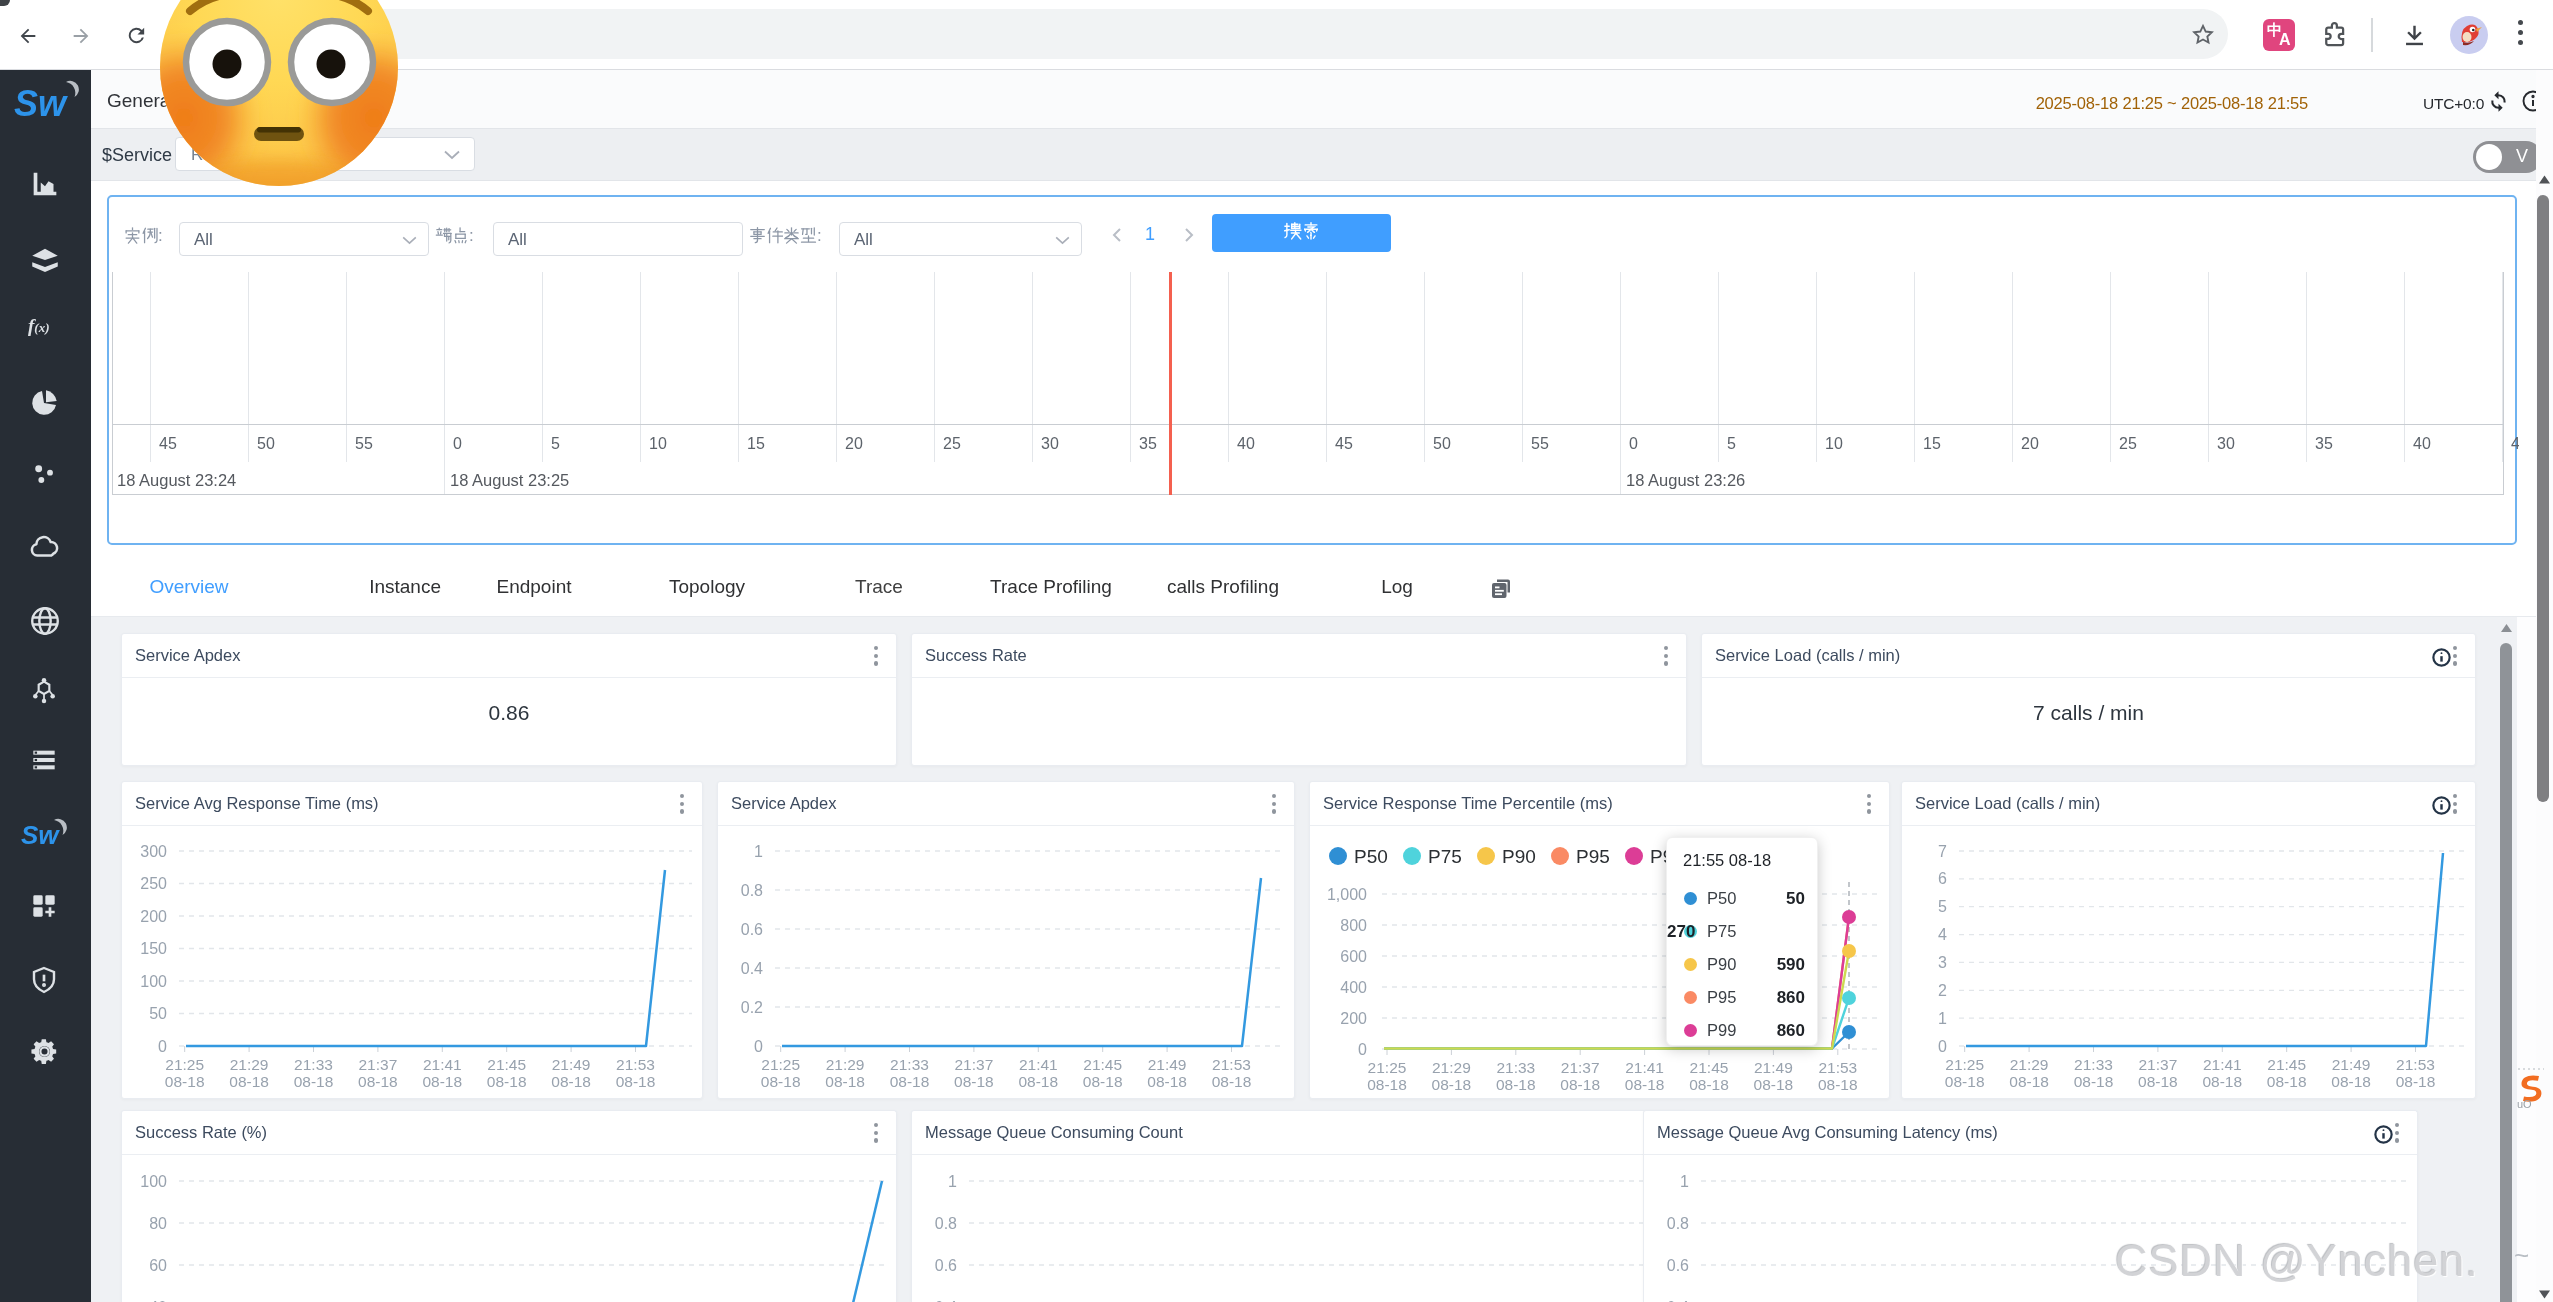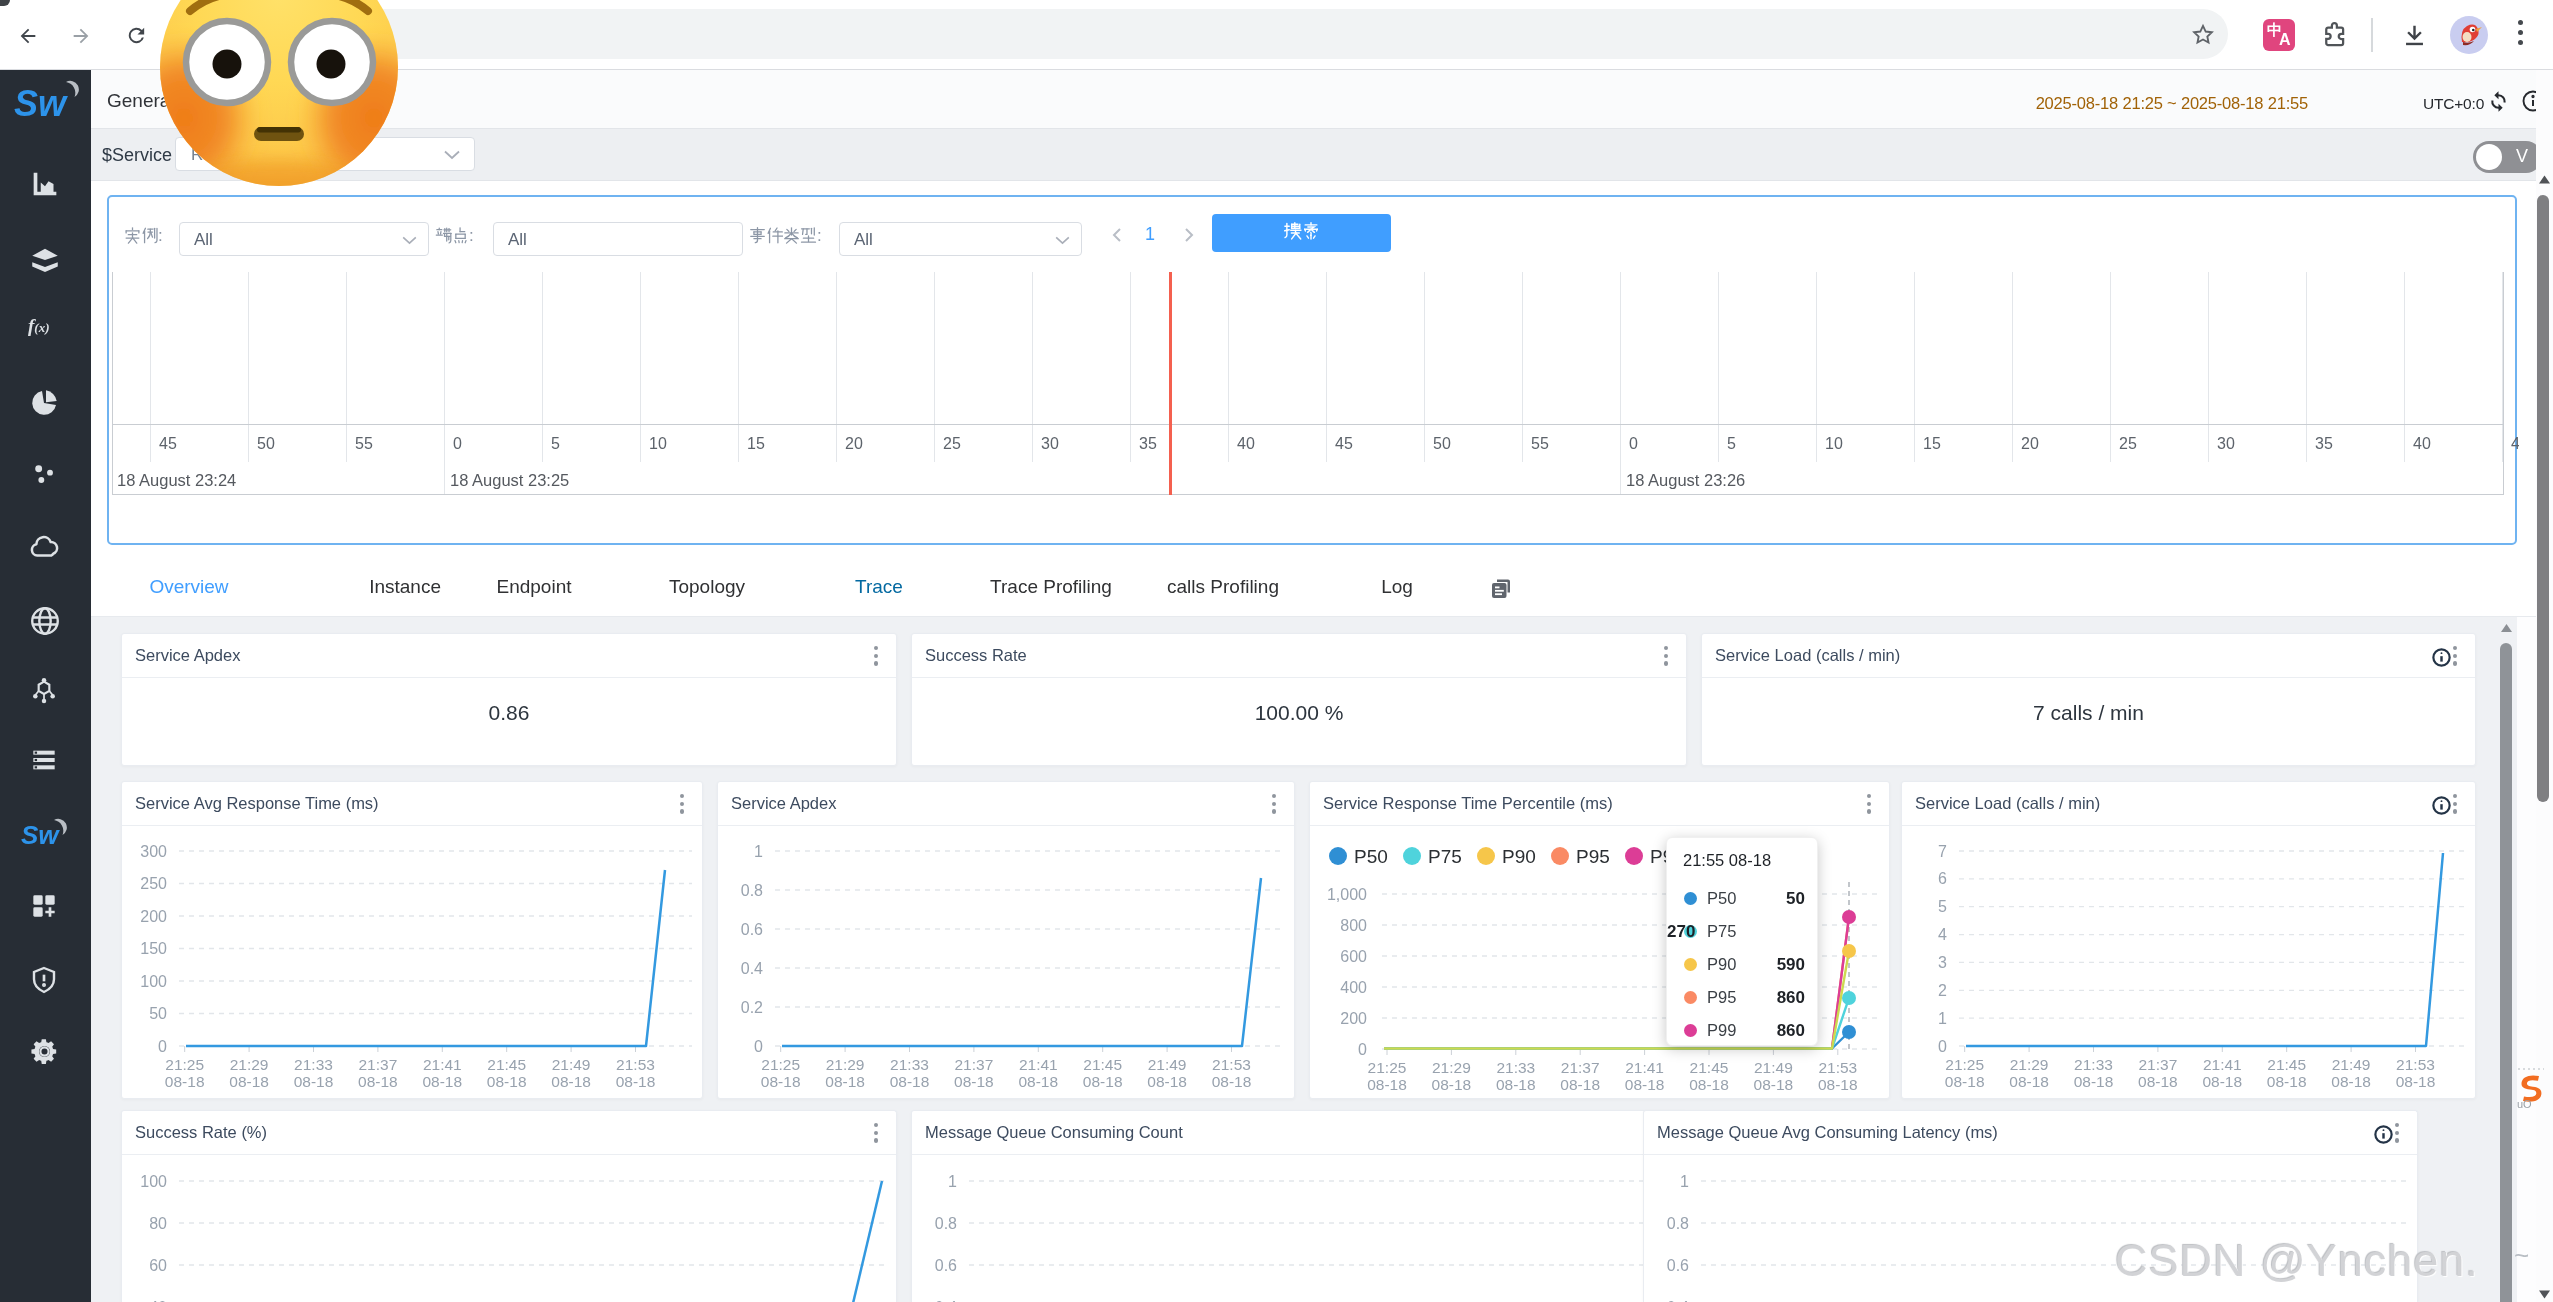--- a/index.html
+++ b/index.html
@@ -363,21 +363,21 @@
 <div class="abs" style="left:341px;top:274px;font-size:16.5px;color:#55595f">18 August 23:25</div>
 <div class="abs" style="left:1517px;top:274px;font-size:16.5px;color:#55595f">18 August 23:26</div>
 <div class="abs" style="left:2402px;top:238px;width:8px;overflow:hidden;font-size:16px;color:#5d636b">45</div>
 <div class="abs" style="left:1060px;top:75px;width:3px;height:223px;background:#f4604f"></div>
 </div>
 <div class="abs" style="left:91px;top:556px;width:2462px;height:61px;background:#fff;border-bottom:1px solid #e7eaee">
 <div class="abs" style="left:18px;top:20px;width:160px;text-align:center;font-size:19px;color:#409eff">Overview</div>
 <div class="abs" style="left:190px;top:20px;width:160px;text-align:right;font-size:19px;color:#303133">Instance</div>
 <div class="abs" style="left:363px;top:20px;width:160px;text-align:center;font-size:19px;color:#303133">Endpoint</div>
 <div class="abs" style="left:536px;top:20px;width:160px;text-align:center;font-size:19px;color:#303133">Topology</div>
-<div class="abs" style="left:708px;top:20px;width:160px;text-align:center;font-size:19px;color:#0369a1">Trace</div>
+<div class="abs" style="left:708px;top:20px;width:160px;text-align:center;font-size:19px;color:#404040">Trace</div>
 <div class="abs" style="left:880px;top:20px;width:160px;text-align:center;font-size:19px;color:#303133">Trace Profiling</div>
 <div class="abs" style="left:1052px;top:20px;width:160px;text-align:center;font-size:19px;color:#303133">calls Profiling</div>
 <div class="abs" style="left:1226px;top:20px;width:160px;text-align:center;font-size:19px;color:#303133">Log</div>
 <svg class="abs" style="left:1398px;top:20px" width="24" height="25" viewBox="0 0 24 24">
       <path d="M8 3h11a2 2 0 0 1 2 2v11h-2.5V5.5H8z" fill="#60656d"></path>
       <rect x="3" y="6.5" width="14.5" height="15" rx="2" fill="#60656d"></rect>
       <rect x="6" y="10" width="4.5" height="1.8" fill="#fff"></rect>
       <rect x="6" y="13.4" width="8.8" height="1.8" fill="#fff"></rect>
       <rect x="6" y="16.8" width="7" height="1.8" fill="#fff"></rect>
     </svg>
@@ -395,21 +395,20 @@
     <div class="abs" style="left:0;top:67px;width:100%;text-align:center;font-size:21px;color:#2d353e">0.86</div>
   </div>
 <div class="card" style="left:911px;top:633px;width:776px;height:133px">
     <div class="chead"></div>
     <div class="ctitle">Success Rate</div>
     <div class="kebab" style="left:752px;top:12px">
       <i></i>
       <i></i>
       <i></i>
     </div>
-    <div class="abs" style="left:0;top:67px;width:100%;text-align:center;font-size:21px;color:#2d353e">100.00 %</div>
   </div>
 <div class="card" style="left:1701px;top:633px;width:775px;height:133px">
     <div class="chead"></div>
     <div class="ctitle">Service Load (calls / min)</div>
     <svg class="abs" style="left:729px;top:13px" width="21" height="21" viewBox="0 0 24 24" fill="none" stroke="#243447" stroke-width="2.5">
       <circle cx="12" cy="12" r="9.3"></circle>
       <path d="M12 10.5v6.2" stroke-width="2.8"></path>
       <circle cx="12" cy="7" r="1.1" fill="#243447" stroke="none"></circle>
     </svg>
     <div class="kebab" style="left:751px;top:12px">

